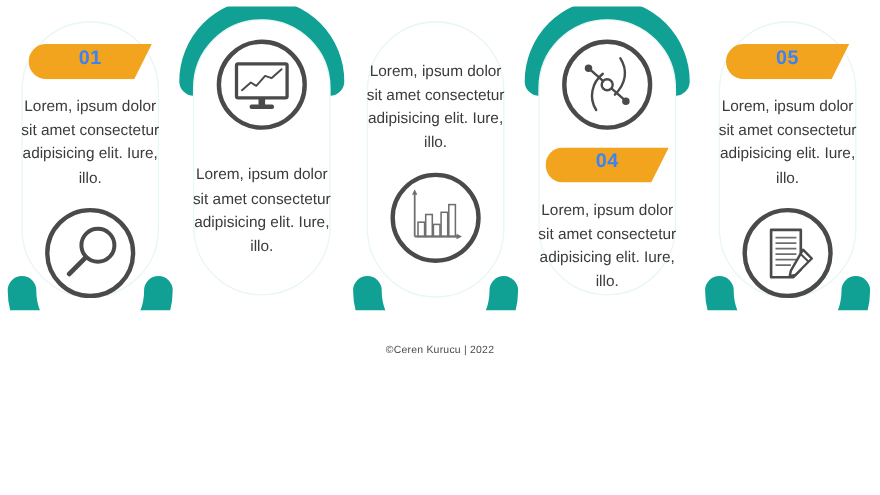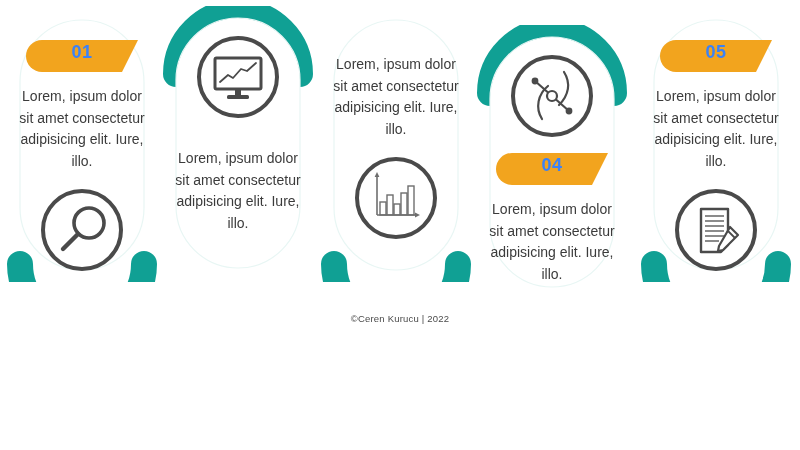--- a/index.html
+++ b/index.html
@@ -185,21 +185,21 @@
           <rect x="27" y="47" width="6" height="13" fill="none" stroke="#6E6E6E" stroke-width="1.4"></rect>
           <rect x="34" y="40" width="6" height="20" fill="none" stroke="#6E6E6E" stroke-width="1.4"></rect>
           <rect x="41" y="49" width="6" height="11" fill="none" stroke="#6E6E6E" stroke-width="1.4"></rect>
           <rect x="48" y="38" width="6" height="22" fill="none" stroke="#6E6E6E" stroke-width="1.4"></rect>
           <rect x="55" y="31" width="6" height="29" fill="none" stroke="#6E6E6E" stroke-width="1.4"></rect>
         </svg>
       </div>
     </div>
   </div>
 
-  <div class="card up" style="left:476px; top:6px;margin-top:19px;">
+  <div class="card up" style="left:476px; top:6px;">
     <div class="shell">
       <svg width="152" height="268" viewBox="0 0 152 268">
         <path d="M14,68 A62,62 0 0 1 138,68" fill="none" stroke="#10A094" stroke-width="26" stroke-linecap="round"></path>
         <rect x="14" y="12" width="124" height="250" rx="62" ry="62" fill="#FFFFFF" stroke="#E8F6F4" stroke-width="1.2"></rect>
       </svg>
     </div>
     <div class="content" style="top:28px;">
       <div class="icon-wrap">
         <svg width="86" height="86" viewBox="0 0 86 86">
           <circle cx="43" cy="43" r="39" fill="none" stroke="#4A4A4A" stroke-width="4"></circle>

